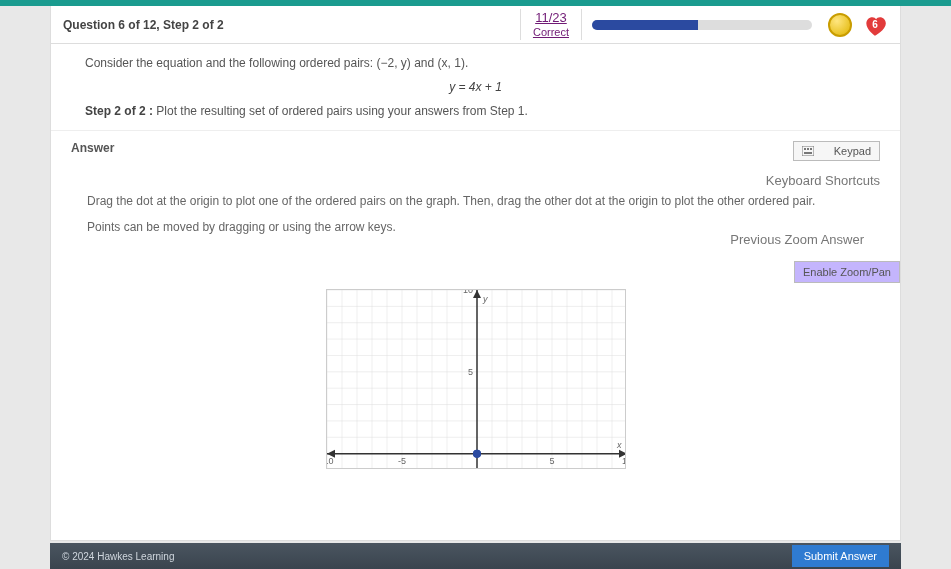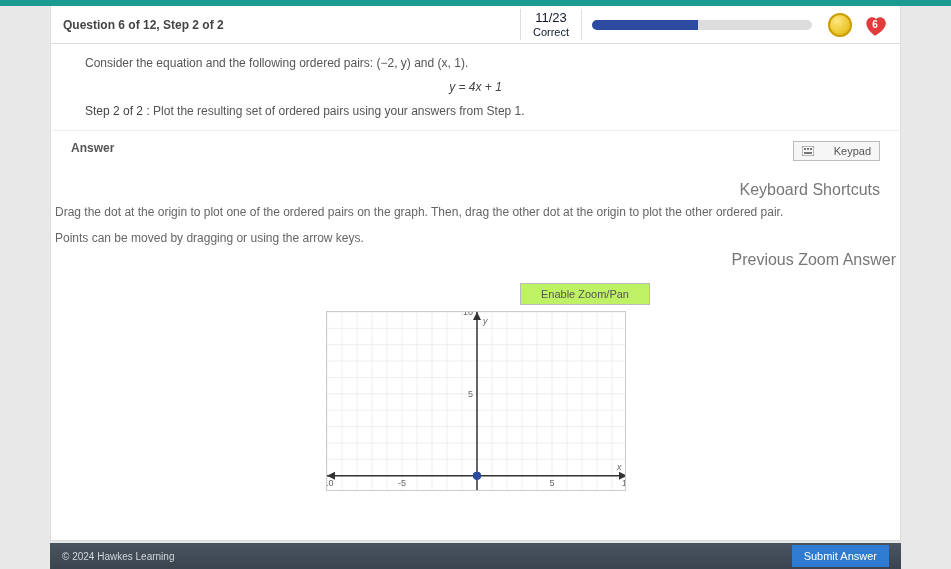--- a/index.html
+++ b/index.html
@@ -33,21 +33,22 @@
     padding: 0 12px;
   }
   .q-label { font-weight: bold; color: #444; flex: 0 0 auto; }
   .score-box {
     margin-left: auto;
     text-align: center;
     border-left: 1px solid #ddd;
     border-right: 1px solid #ddd;
     padding: 2px 12px;
     line-height: 1.1;
-    color: #0f172a;
+    color: #701a75;
+    text-decoration: underline;
   }
   .score-top { font-size: 13px; }
   .score-bot { font-size: 11px; }
   .progress-wrap {
     width: 220px;
     height: 10px;
     background: #ddd;
     border-radius: 5px;
     margin: 0 10px;
     overflow: hidden;
@@ -68,49 +69,48 @@
     display: flex; align-items: center; justify-content: center;
     color: #fff; font-size: 10px; font-weight: bold;
   }
   .heart svg { position: absolute; inset: 0; }
   .heart span { position: relative; z-index: 1; }
   .section {
     padding: 12px 34px;
     border-bottom: 1px solid #eee;
   }
   .eqn { text-align: center; margin: 10px 0; font-style: italic; color: #444; }
-  .step-label { font-weight: normal; color: #444; }
+  .step-label { font-weight: bold; color: #444; }
   .answer-head {
     display: flex; justify-content: space-between; align-items: flex-start;
     padding: 10px 20px 0 20px;
   }
   .answer-head .lbl { font-weight: bold; color: #555; }
   .right-col { text-align: right; }
   .keypad-btn {
     display: inline-flex; align-items: center; gap: 20px;
     border: 1px solid #bbb; background: #f6f6f6;
     padding: 3px 8px; font-size: 11px; color: #555; cursor: pointer;
   }
   .kb-link, .prev-link {
-    font-size: 16px; color: #777; margin-top: 20px; display: block;
+    font-size: 13px; color: #777; margin-top: 12px; display: block;
   }
   .body-text {
-    padding: 6px 4px; font-size: 12px; color: #666;
+    padding: 6px 36px; font-size: 12px; color: #666;
     display: flex; justify-content: center; gap: 20px;
   }
   .body-text .txt { flex: 1; }
   .graph-area {
     display: flex; flex-direction: column; align-items: center;
     margin-top: 8px;
   }
   .zoom-btn {
     align-self: flex-end;
-    margin-right: 250px;
-    border: 1px solid #bbb; background: #bef264;
-    padding: 4px 20px; font-size: 11px; color: #555; cursor: pointer;
+    border: 1px solid #bbb; background: #c4b5fd;
+    padding: 4px 8px; font-size: 11px; color: #555; cursor: pointer;
     margin-bottom: 6px;
   }
   .graph-box {
     width: 300px; height: 180px; border: 1px solid #ccc; background: #fff;
     position: relative; overflow: hidden;
   }
   .footer {
     position: absolute; left: 50px; right: 50px; bottom: 0;
     height: 26px;
     background: linear-gradient(#4a5560, #3a444e);

